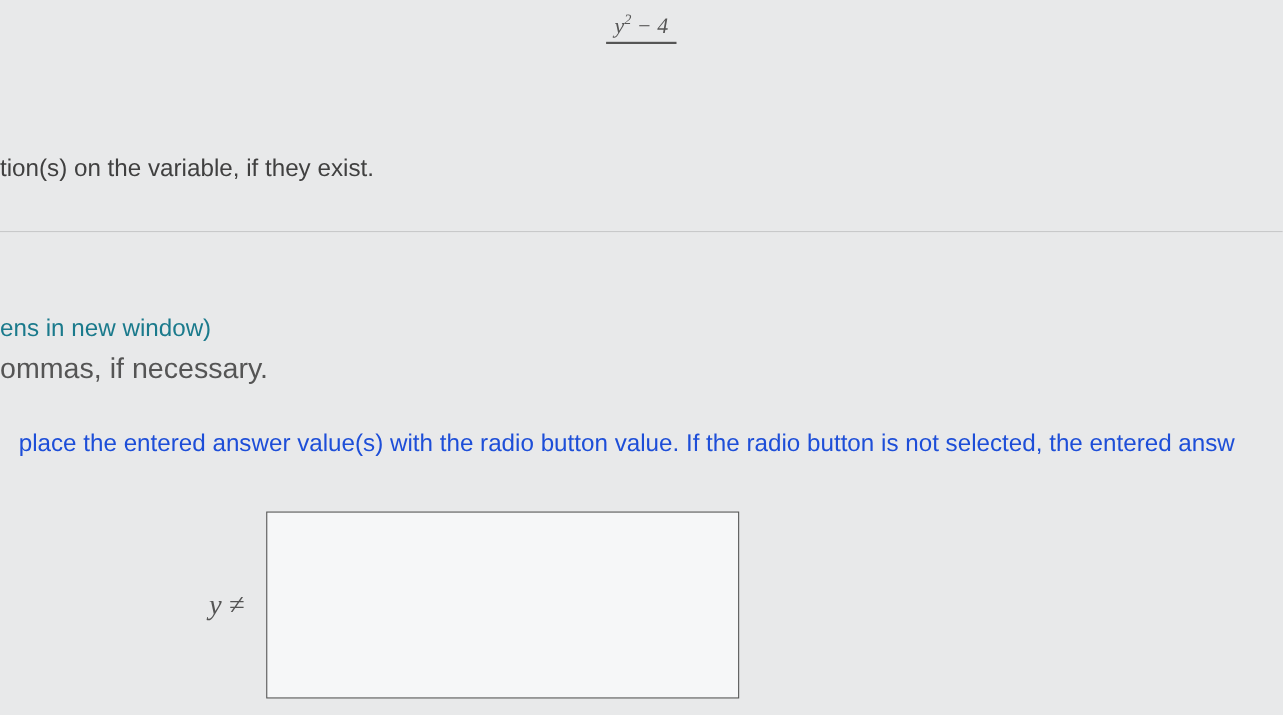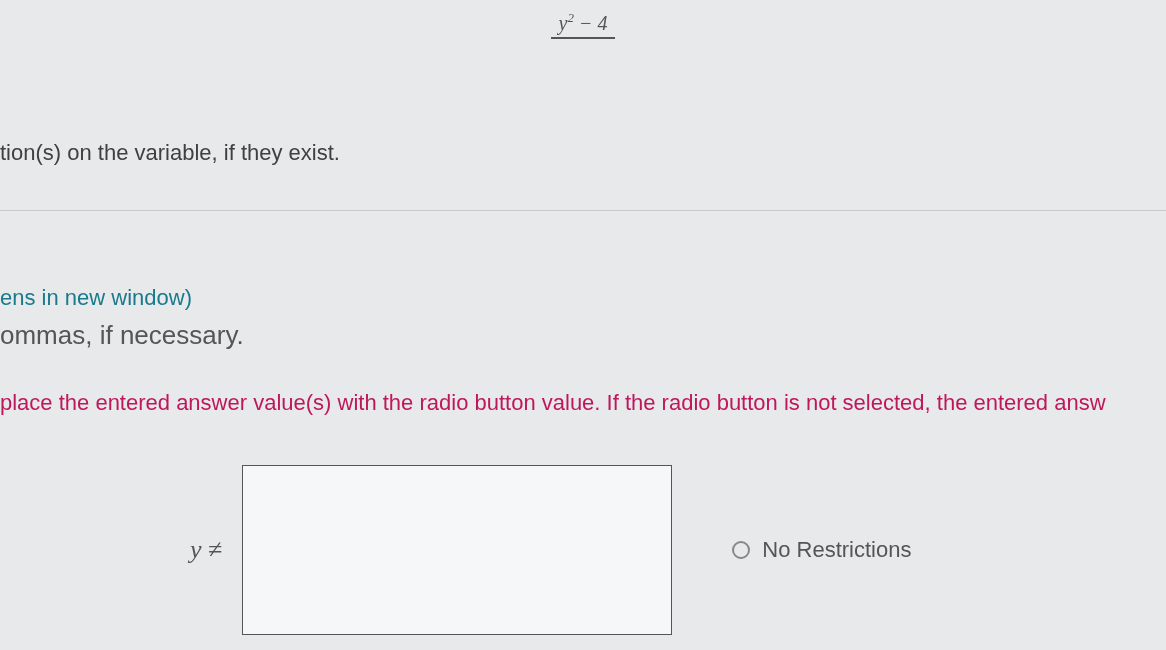--- a/index.html
+++ b/index.html
@@ -65,23 +65,23 @@
   .instr2 {
     position: absolute;
     top: 320px;
     left: 0;
     font-size: 26px;
     color: #555;
   }
   .instr3 {
     position: absolute;
     top: 390px;
-    left: 0;
+    left: 17px;
     font-size: 22px;
-    color: #be185d;
+    color: #1d4ed8;
     white-space: nowrap;
   }
   .answer-row {
     position: absolute;
     top: 460px;
     left: 0;
     width: 100%;
     display: flex;
     align-items: center;
     height: 180px;
@@ -135,17 +135,13 @@
 
 <div class="link-text">ens in new window)</div>
 
 <div class="instr2">ommas, if necessary.</div>
 
 <div class="instr3">place the entered answer value(s) with the radio button value. If the radio button is not selected, the entered answ</div>
 
 <div class="answer-row">
   <span class="y-label">y ≠</span>
   <div class="answer-box"></div>
-  <label class="radio-group">
-    <span class="radio-circle"></span>
-    <span>No Restrictions</span>
-  </label>
 </div>
 
 </body></html>

